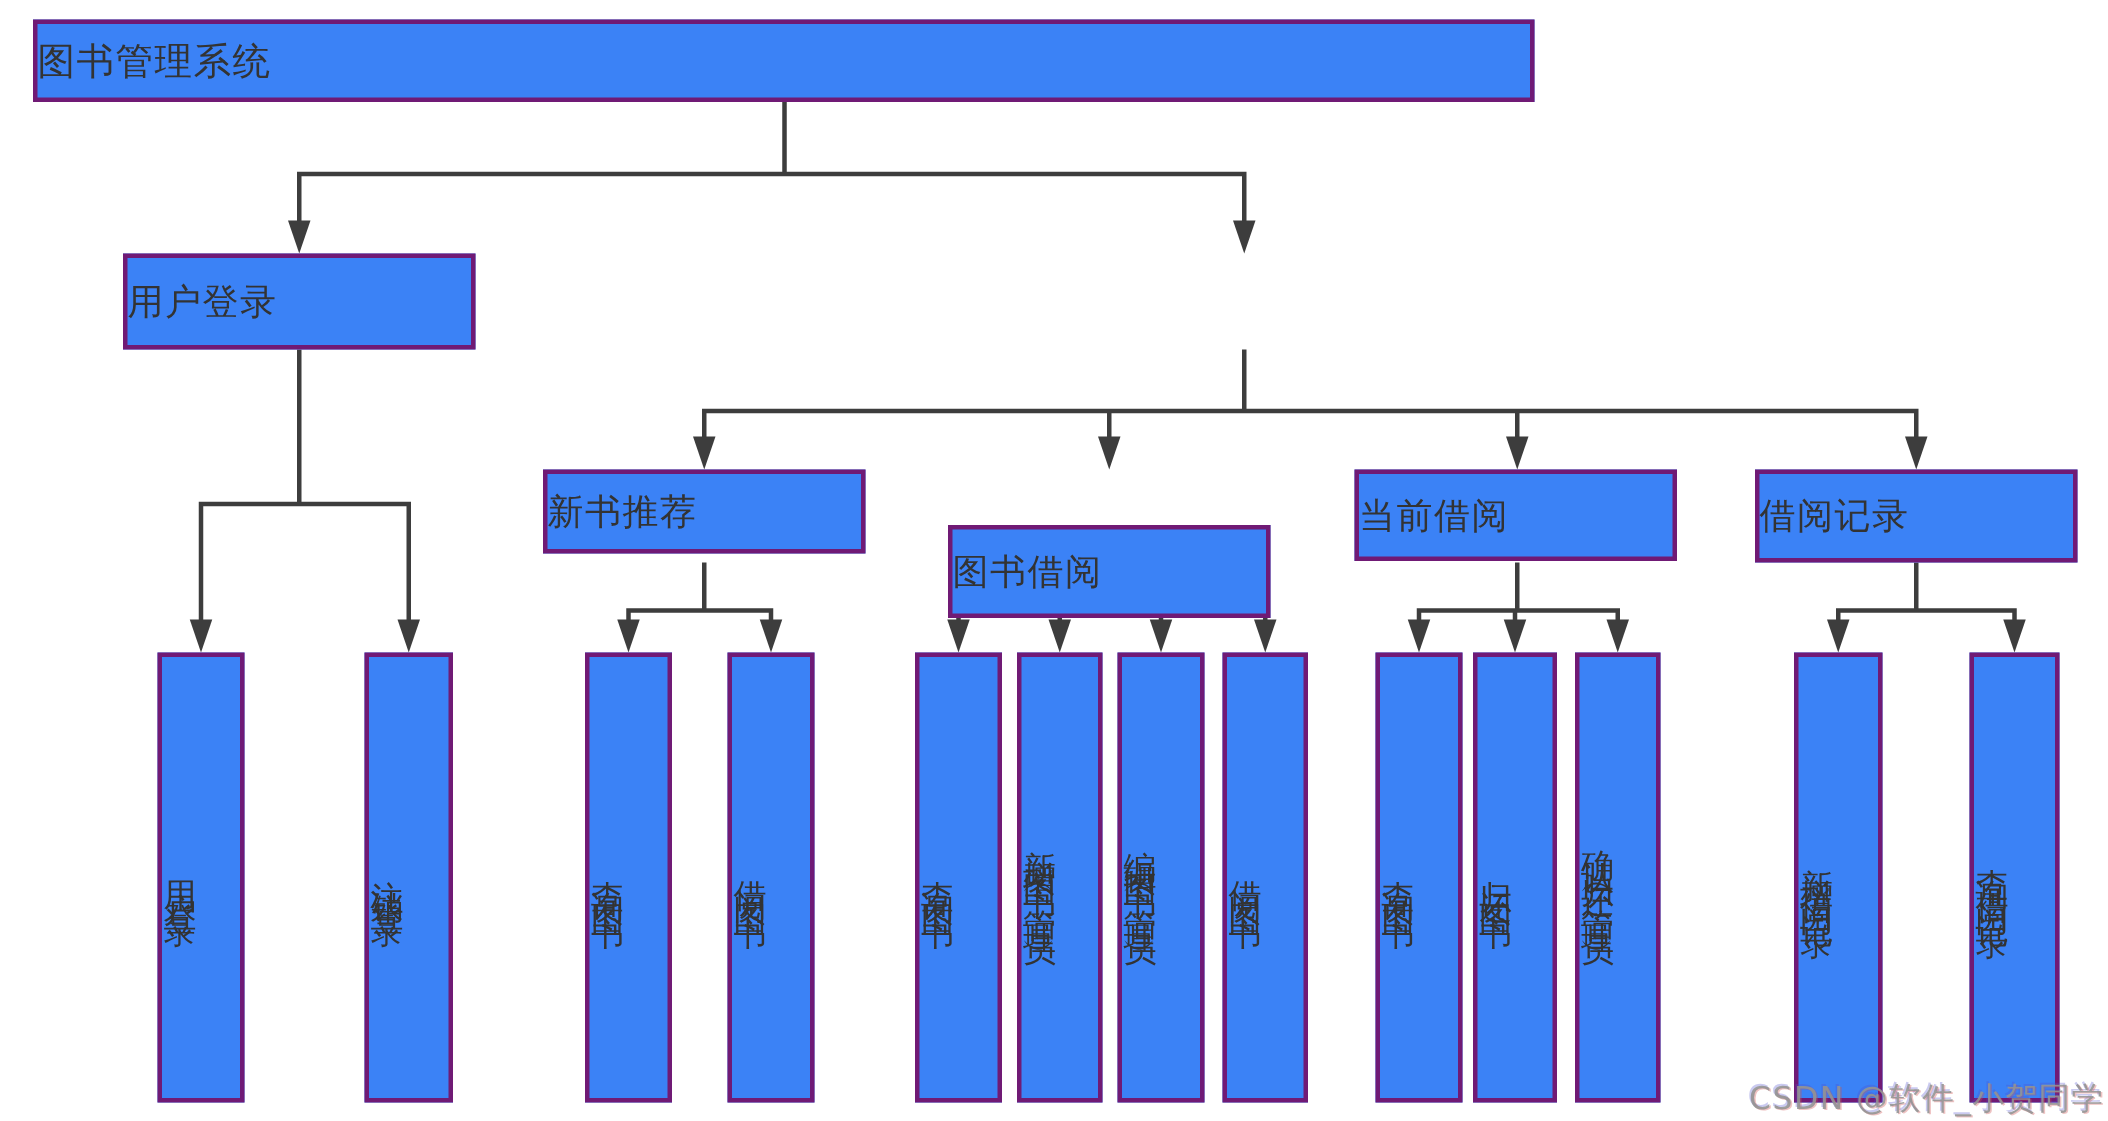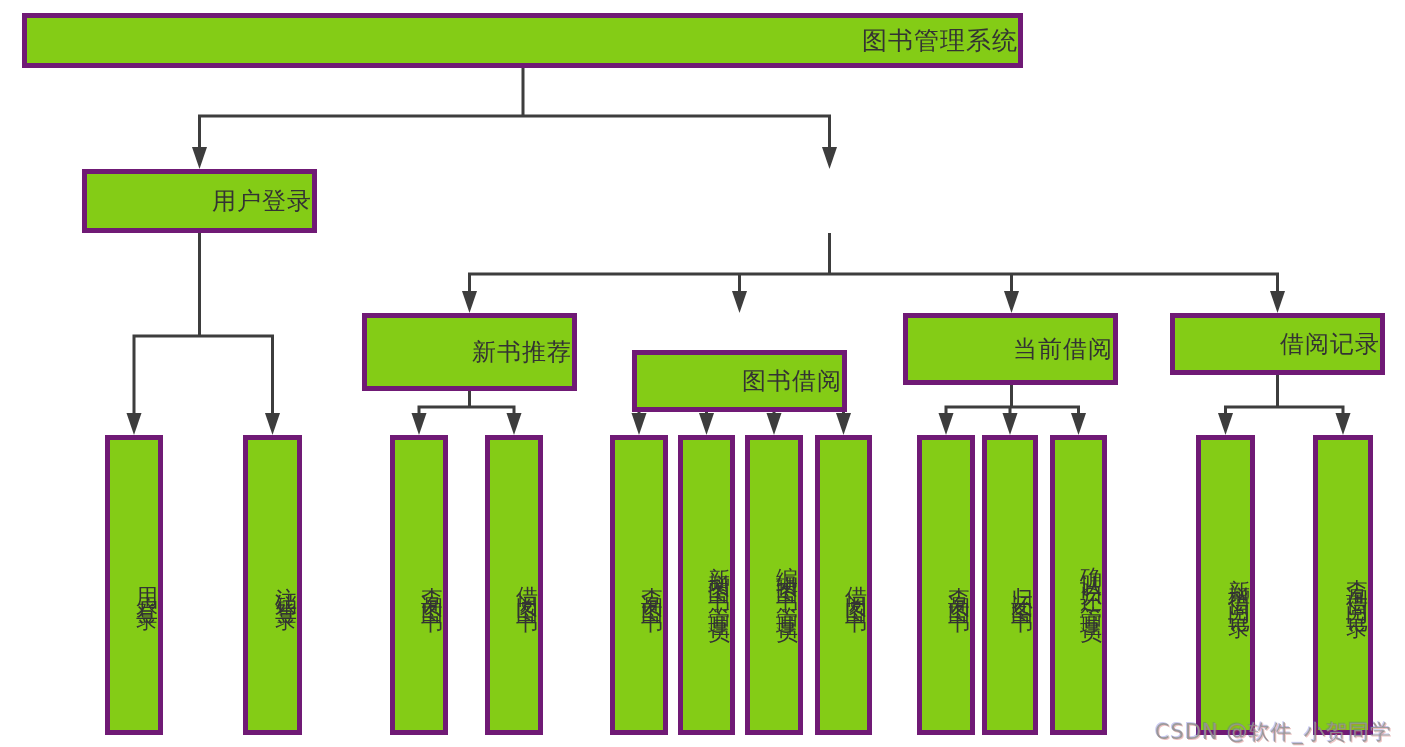--- a/index.html
+++ b/index.html
@@ -10,41 +10,41 @@
     background: #ffffff;
     font-family: "DejaVu Sans", sans-serif;
     overflow: hidden;
   }
   #wires { position: absolute; left: 0; top: 0; z-index: 1; }
   #wires path { stroke: #3d3d3d; stroke-width: 3; fill: none; }
   #wires polygon { fill: #3d3d3d; stroke: none; }
   .box {
     position: absolute;
     box-sizing: border-box;
-    background: #84cc16;
-    border: 5px solid #701a75;
+    background: #3b82f6;
+    border: 3px solid #701a75;
     color: #333333;
     display: flex;
     align-items: center;
-    justify-content: flex-end;
+    justify-content: flex-start;
     z-index: 2;
   }
   .h-label { font-size: 24px; letter-spacing: 1px; white-space: nowrap; }
   .root-box .h-label { font-size: 25px; }
   .v-box { z-index: 2; }
   .v-label {
     writing-mode: vertical-rl;
     font-size: 22px;
     letter-spacing: 8px;
     line-height: 1;
     white-space: nowrap;
   }
   .watermark {
     position: absolute;
-    right: 13px;
+    right: 2px;
     top: 718px;
     z-index: 3;
     font-size: 21px;
     letter-spacing: 1px;
     color: rgba(148, 148, 148, 0.9);
     text-shadow: 1px 1px 0 rgba(205, 80, 80, 0.35), -1px -1px 0 rgba(80, 80, 205, 0.3);
     white-space: nowrap;
   }
 </style>
 </head>
@@ -103,27 +103,27 @@
   </svg>
 
   <div class="box root-box" style="left:22px; top:13px; width:1001px; height:55px;">
     <span class="h-label">图书管理系统</span>
   </div>
 
   <div class="box" style="left:82px; top:169px; width:235px; height:64px;">
     <span class="h-label">用户登录</span>
   </div>
 
-  <div class="box" style="left:362px; top:313px; width:215px; height:78px;">
+  <div class="box" style="left:362px; top:313px; width:215px; height:56px;">
     <span class="h-label">新书推荐</span>
   </div>
   <div class="box" style="left:632px; top:313px; width:215px; height:62px;margin-top:37px;">
     <span class="h-label">图书借阅</span>
   </div>
-  <div class="box" style="left:903px; top:313px; width:215px; height:72px;">
+  <div class="box" style="left:903px; top:313px; width:215px; height:61px;">
     <span class="h-label">当前借阅</span>
   </div>
   <div class="box" style="left:1170px; top:313px; width:215px; height:62px;">
     <span class="h-label">借阅记录</span>
   </div>
 
   <div class="box v-box" style="left:105px; top:435px; width:58px; height:300px;">
     <span class="v-label">用户登录</span>
   </div>
   <div class="box v-box" style="left:243px; top:435px; width:59px; height:300px;">

